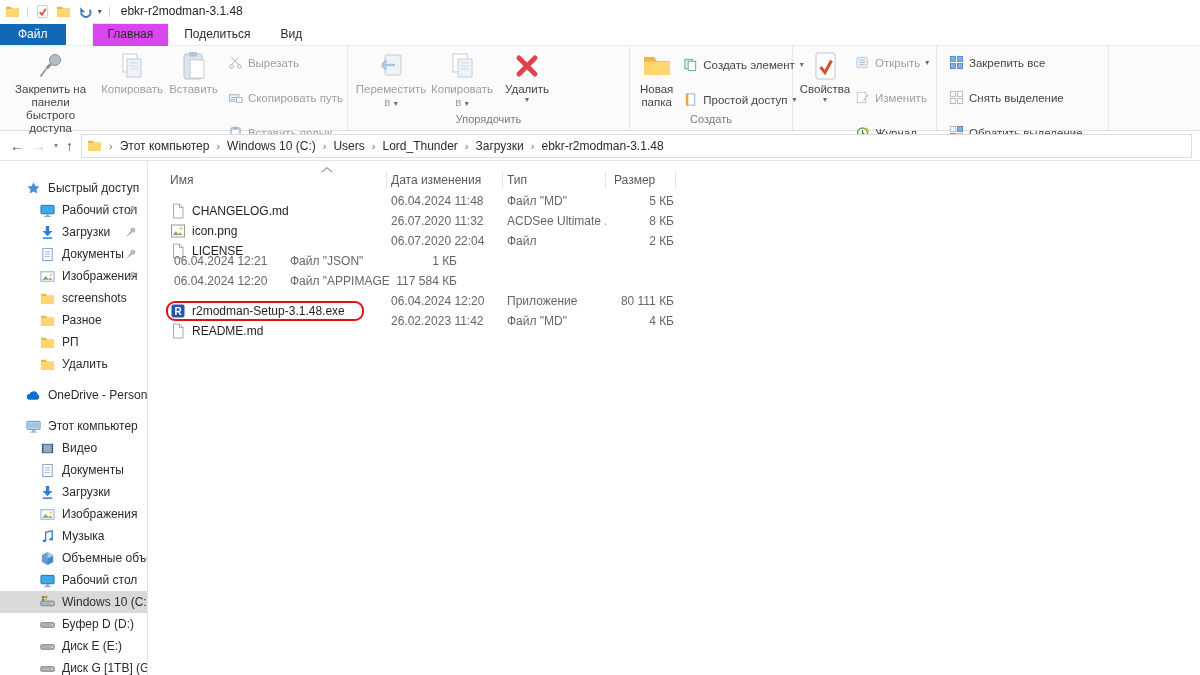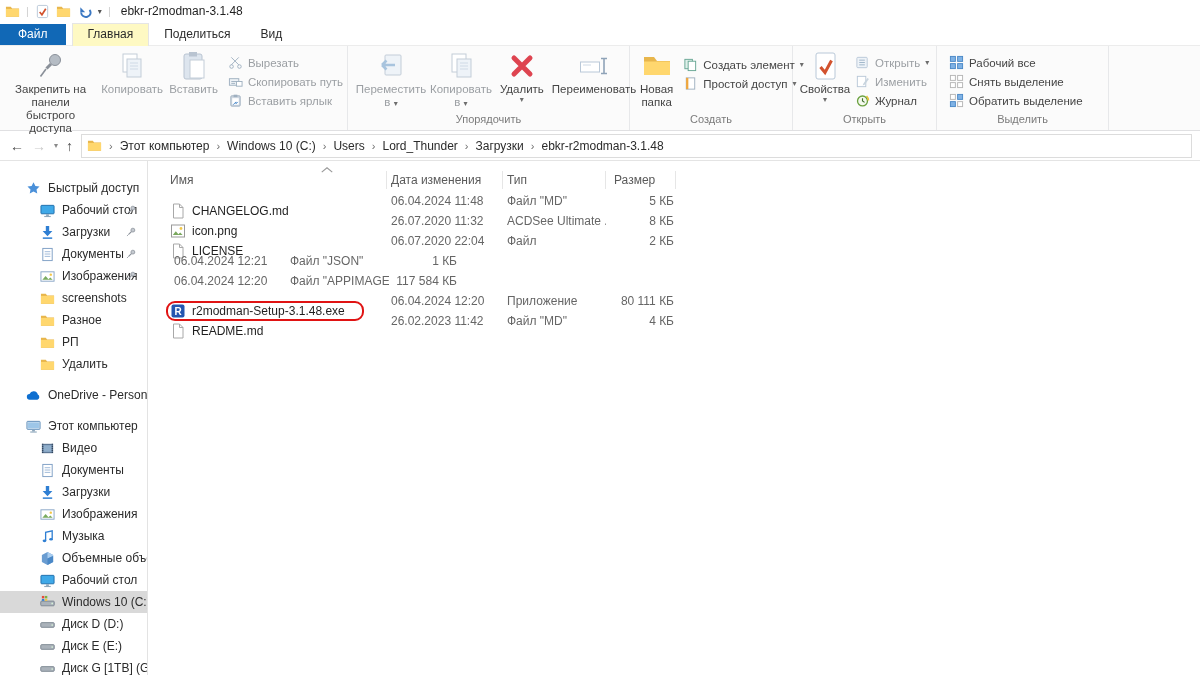--- a/index.html
+++ b/index.html
@@ -10,32 +10,32 @@
   #titlebar { height:22px; display:flex; align-items:center; padding-left:5px; gap:6px; background:#fff; }
   #titlebar .sep { color:#cfcfcf; font-size:11px; }
   #titlebar .qicon { width:15px; height:15px; display:inline-flex; }
   #titlebar .qcaret { font-size:8px; color:#555; }
   #window-title { color:#1f1f1f; margin-left:4px; }
 
   
   #tabs { height:23px; display:flex; align-items:flex-end; background:#fff; }
   .tab { padding:3px 15px 4px 15px; cursor:default; color:#2b2b2b; }
   .tab.file { background:var(--accent); color:#fff; padding:3px 18px 4px 18px; margin-right:6px; }
-  .tab.active { background:#fef9c3; border:1px solid #e5e5e5; border-bottom:none; margin-bottom:-1px; padding-bottom:5px; }
+  .tab.active { background:#d946ef; border:1px solid #e5e5e5; border-bottom:none; margin-bottom:-1px; padding-bottom:5px;margin-left:20px; }
 
   
   #ribbon { display:flex; height:86px; background:#fbfbfb; border-top:1px solid #ececec; border-bottom:1px solid #e0e0e2; }
   .rgroup { display:flex; flex-direction:column; border-right:1px solid #e7e8ea; }
   .rbody { flex:1; display:flex; align-items:flex-start; padding:3px 2px 0 2px; }
   .rlabel { height:17px; text-align:center; color:#7b7b7b; font-size:11px; }
   .bigbtn { display:flex; flex-direction:column; align-items:center; padding:1px 4px; color:#454545; font-size:11.5px; line-height:13px; text-align:center; }
   .bigbtn .bicon { width:32px; height:32px; display:flex; align-items:center; justify-content:center; margin-bottom:1px; }
   .bigbtn.disabled { color:#9b9fa3; }
   .caret { font-size:8px; color:#6d6d6d; line-height:8px; }
-  .smallcol { display:flex; flex-direction:column; gap:4px; padding:6px 2px 0 6px; }
+  .smallcol { display:flex; flex-direction:column; gap:20px; padding:6px 2px 0 6px; }
   .smallbtn { display:flex; align-items:center; gap:5px; font-size:11.5px; color:#454545; white-space:nowrap; }
   .smallbtn.disabled { color:#9b9fa3; }
   .sicon { width:15px; height:15px; display:inline-flex; flex:none; }
 
   
   #addressbar { height:30px; display:flex; align-items:center; padding:0 8px 0 10px; gap:8px; background:#fff; border-bottom:1px solid #e4e4e4; }
   .navbtn { font-size:14px; line-height:14px; cursor:default; }
   .nav-back { color:#4a4a4a; } .nav-fwd { color:#c9c9c9; } .nav-drop { font-size:8px; color:#8a8a8a; } .nav-up { color:#4a4a4a; }
   #addressfield { flex:1; height:24px; border:1px solid #dcdcdc; background:#fff; display:flex; align-items:center; padding-left:5px; overflow:hidden; white-space:nowrap; }
   .crumb-chev { color:#6d6d6d; margin:0 7px; font-size:11px; }
@@ -207,30 +207,20 @@
       </div>
       <div class="bigbtn" style="width:58px">
         <span class="bicon">
             <svg viewBox="0 0 32 32">
               <path d="M8 8l16 16M24 8L8 24" stroke="#de4450" stroke-width="5" stroke-linecap="round"></path>
             </svg>
           </span>
         <span>Удалить</span>
         <span class="caret">▾</span>
       </div>
-      <div class="bigbtn" style="width:98px">
-        <span class="bicon">
-            <svg viewBox="0 0 32 32">
-              <rect x="2.5" y="12" width="19" height="10" fill="#fff" stroke="#b9c8d8"></rect>
-              <path d="M26 8.5v15M23 8.5h6M23 23.5h6" stroke="#8fa3b8" stroke-width="1.6" fill="none"></path>
-              <path d="M5 15h8" stroke="#cfdae6"></path>
-            </svg>
-          </span>
-        <span>Переименовать</span>
-      </div>
     </div>
     <div class="rlabel">Упорядочить</div>
   </div>
 
   <div class="rgroup" style="width:163px">
     <div class="rbody" style="padding-left:6px">
       <div class="bigbtn" style="width:52px">
         <span class="bicon">
             <svg viewBox="0 0 32 32">
               <path d="M3 7h10l3 4h13v14H3z" fill="#e8b64c"></path>
@@ -319,21 +309,21 @@
           <span class="sicon">
               <svg viewBox="0 0 16 16">
                 <g fill="#7fb2e5" stroke="#4a88c7">
                   <rect x="1.5" y="1.5" width="5.3" height="5.3"></rect>
                   <rect x="9.2" y="1.5" width="5.3" height="5.3"></rect>
                   <rect x="1.5" y="9.2" width="5.3" height="5.3"></rect>
                   <rect x="9.2" y="9.2" width="5.3" height="5.3"></rect>
                 </g>
               </svg>
             </span>
-          <span>Рабочий все</span>
+          <span>Закрепить все</span>
         </div>
         <div class="smallbtn">
           <span class="sicon">
               <svg viewBox="0 0 16 16">
                 <g fill="#fff" stroke="#b5b5b5">
                   <rect x="1.5" y="1.5" width="5.3" height="5.3"></rect>
                   <rect x="9.2" y="1.5" width="5.3" height="5.3"></rect>
                   <rect x="1.5" y="9.2" width="5.3" height="5.3"></rect>
                   <rect x="9.2" y="9.2" width="5.3" height="5.3"></rect>
                 </g>
@@ -598,21 +588,21 @@
         </span>
         <span>Windows 10 (C:)</span>
       </div>
       <div class="srow lvl1">
         <span class="ic">
           <svg viewBox="0 0 16 16">
             <rect x="0.8" y="6" width="14.4" height="5" rx="1" fill="#aab2ba" stroke="#7d8792"></rect>
             <circle cx="13" cy="8.5" r="0.9" fill="#d8f5d8"></circle>
           </svg>
         </span>
-        <span>Диск D (D:)</span>
+        <span>Буфер D (D:)</span>
       </div>
       <div class="srow lvl1">
         <span class="ic">
           <svg viewBox="0 0 16 16">
             <rect x="0.8" y="6" width="14.4" height="5" rx="1" fill="#aab2ba" stroke="#7d8792"></rect>
             <circle cx="13" cy="8.5" r="0.9" fill="#d8f5d8"></circle>
           </svg>
         </span>
         <span>Диск E (E:)</span>
       </div>

